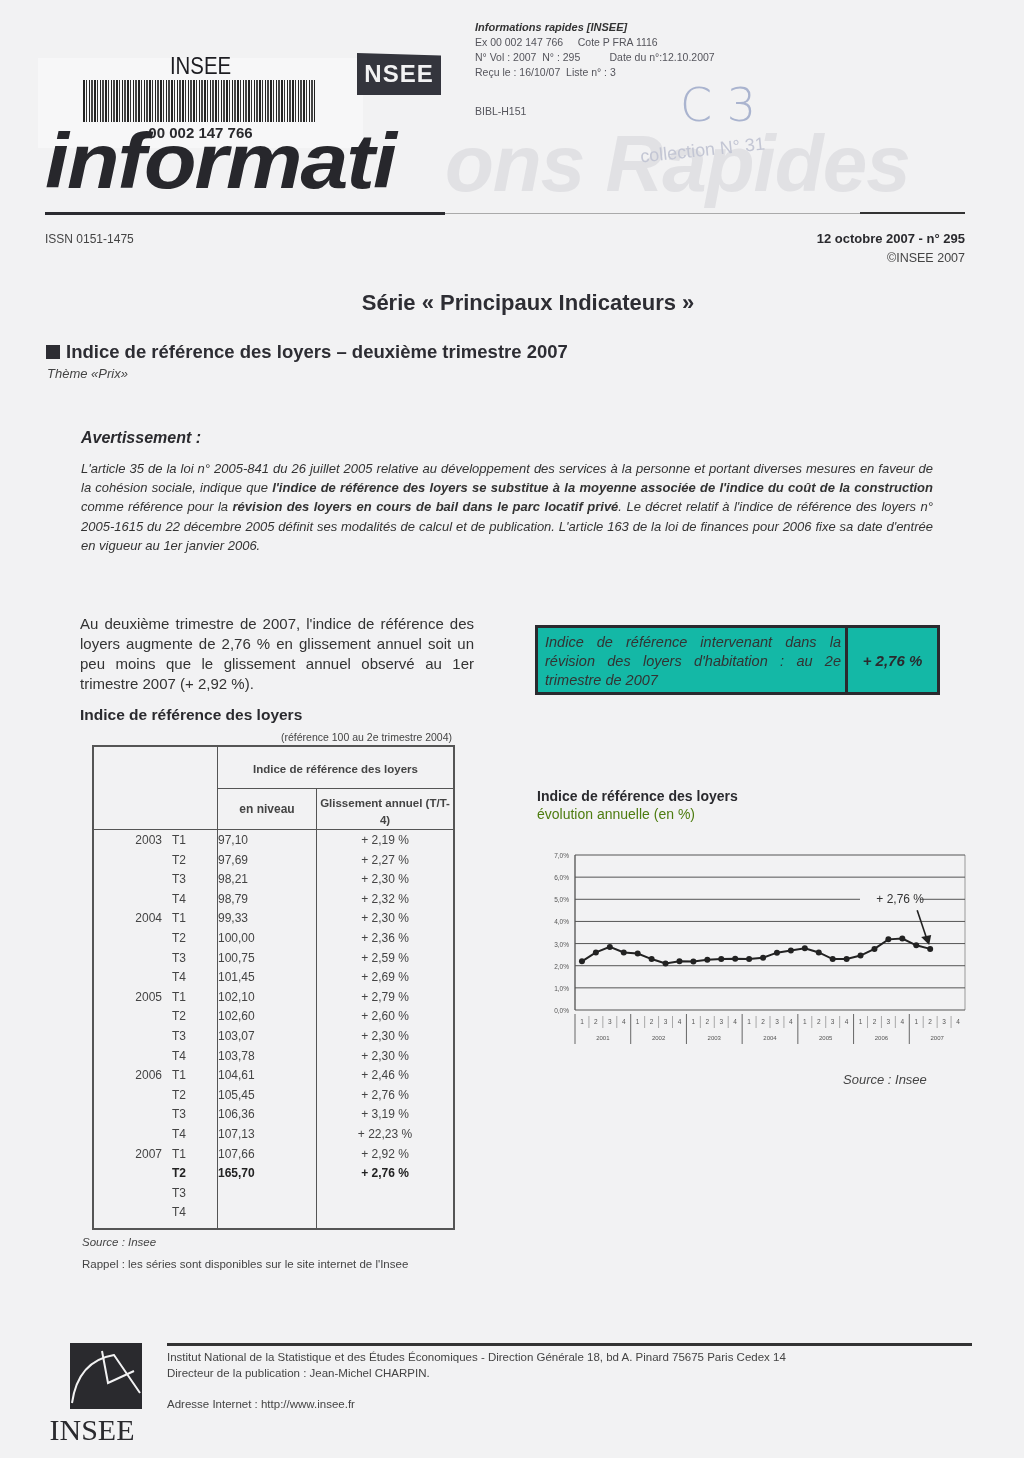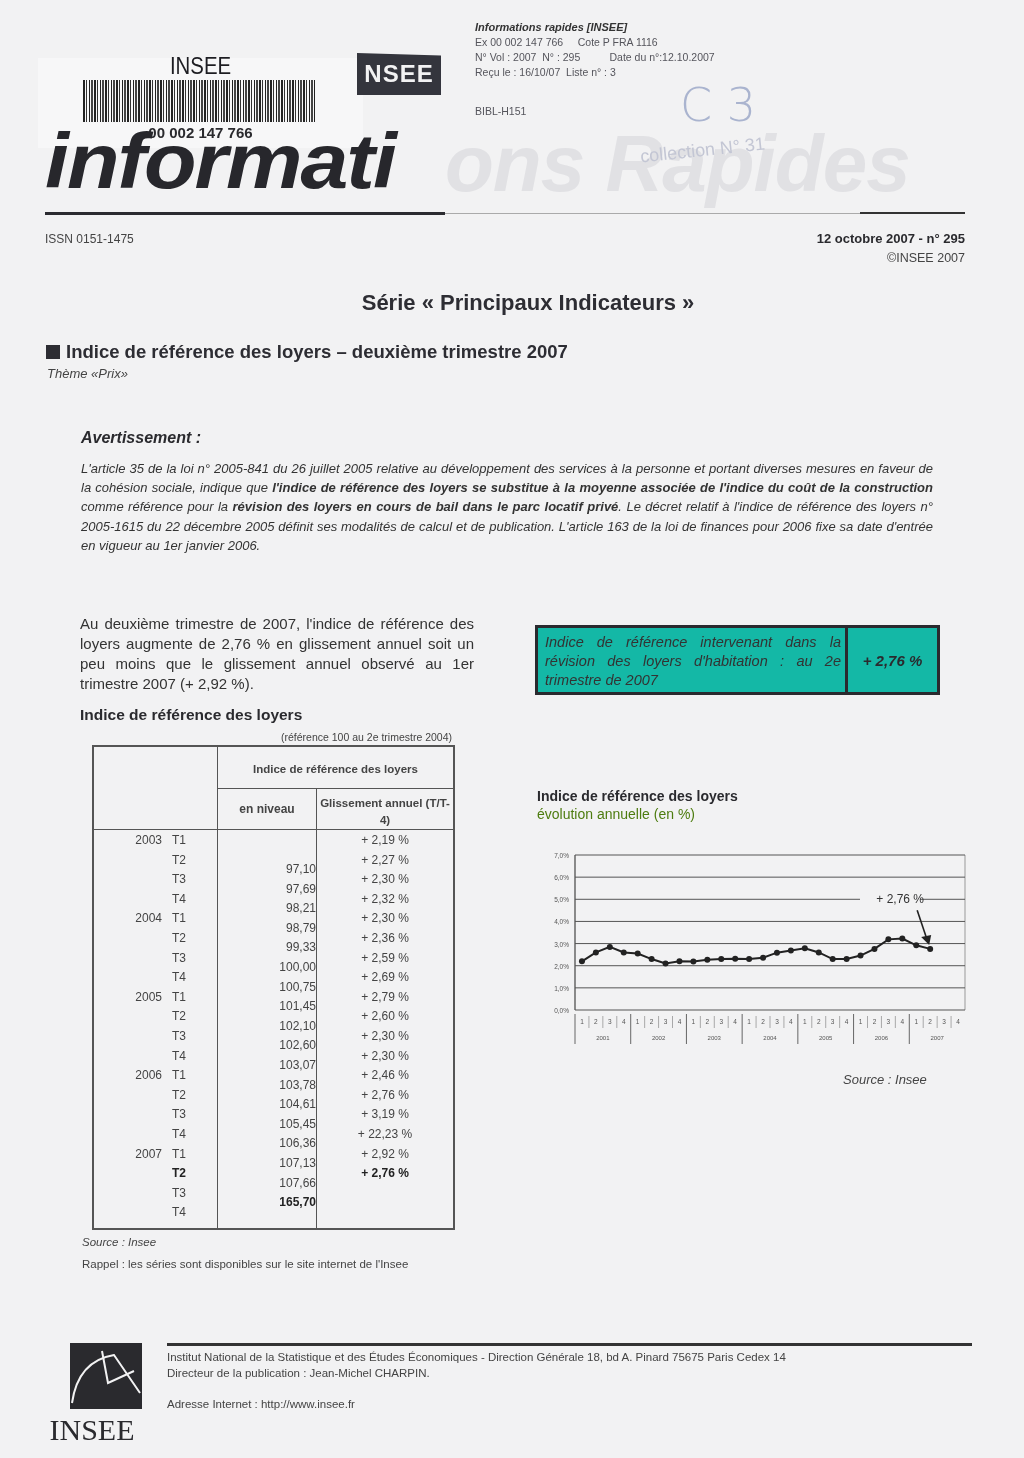--- a/index.html
+++ b/index.html
@@ -43,21 +43,21 @@
   .tbl .v2 { left:222px; top:41px; width:1px; height:440px; background:#555; }
   .tbl .h1 { left:123px; top:41px; width:236px; height:1px; background:#555; }
   .tbl .h2 { left:0; top:82px; width:359px; height:1px; background:#555; }
   .tbl .hdr-main { left:124px; width:235px; top:16px; text-align:center; font-size:11.5px; font-weight:bold; color:#444; }
   .tbl .hdr-niv { left:124px; width:98px; top:55px; text-align:center; font-size:12px; font-weight:bold; color:#444; }
   .tbl .hdr-gl { left:223px; width:136px; top:48px; text-align:center; font-size:11.5px; font-weight:bold; color:#444; line-height:17px; }
   .rows { left:0; top:86px; width:359px; }
   .row { height:19.6px; position:relative; font-size:12px; color:#444; }
   .row .yr { position:absolute; left:20px; width:48px; text-align:right; }
   .row .q  { position:absolute; left:78px; }
-  .row .niv { position:absolute; left:124px; width:98px; text-align:right;margin-top:29px; }
+  .row .niv { position:absolute; left:124px; width:98px; text-align:left; }
   .row .gl  { position:absolute; left:223px; width:136px; text-align:center; }
   .row.bold { font-weight:bold; color:#222; }
   .src-left { left:82px; top:1236px; font-size:11.5px; font-style:italic; color:#444; }
   .rappel { left:82px; top:1257px; width:394px; font-size:11.5px; color:#444; line-height:15px; text-align:justify; }
   
   .hl-box { left:535px; top:625px; width:405px; height:70px; border:3px solid #2a2a2e; box-sizing:border-box; display:flex; background:#14b8a6; }
   .hl-text { width:310px; padding:5px 4px 0 7px; box-sizing:border-box; font-size:14.5px; font-style:italic; color:#333; line-height:19px; text-align:justify; border-right:3px solid #2a2a2e; }
   .hl-val { flex:1; display:flex; align-items:center; justify-content:center; font-size:15px; font-style:italic; font-weight:bold; }
   
   .chart-title { left:537px; top:788px; font-size:14px; font-weight:bold; }

